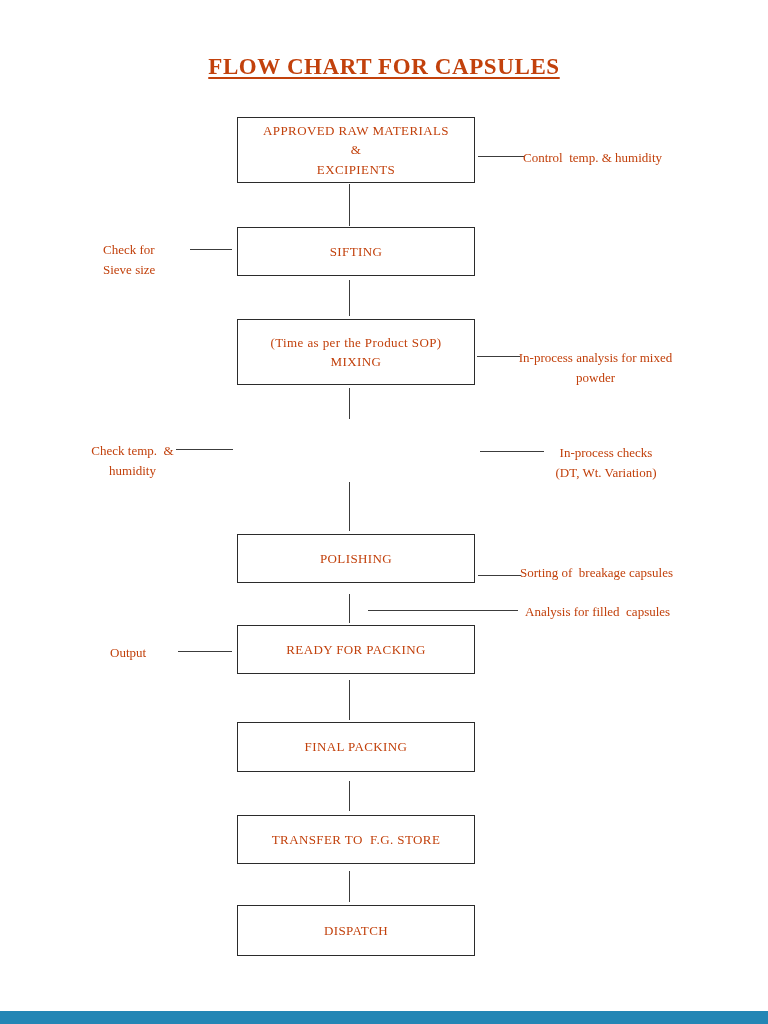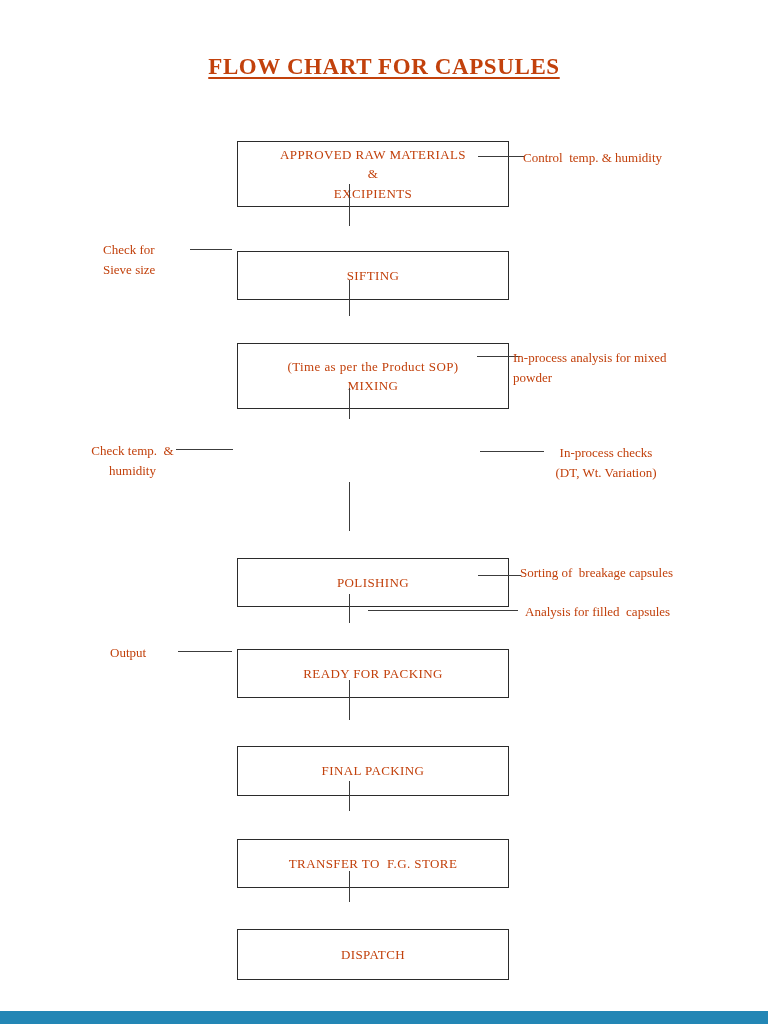--- a/index.html
+++ b/index.html
@@ -6,24 +6,24 @@
   .page{
     position:relative;width:768px;height:1024px;background:#ffffff;
     font-family:"Liberation Serif","DejaVu Serif",serif;color:#c2410c;overflow:hidden;
   }
   .title{
     position:absolute;top:54px;left:0;right:0;text-align:center;
     font-size:23px;font-weight:bold;letter-spacing:0.6px;
     text-decoration:underline;text-decoration-thickness:2px;text-underline-offset:3px;
   }
   .box{
-    position:absolute;left:237px;width:272px;box-sizing:border-box;
+    position:absolute;left:237px;width:238px;box-sizing:border-box;
     border:1.4px solid #2b2b2b;background:#fff;
     display:flex;align-items:center;justify-content:center;text-align:center;
-    font-size:13px;letter-spacing:0.4px;line-height:1.5;margin-top:24px;
+    font-size:13px;letter-spacing:0.4px;line-height:1.5;
   }
   .box .box-label{white-space:pre-wrap;}
   .b1{top:117px;height:66px}
   .b2{top:227px;height:49px}
   .b3{top:319px;height:66px}
   .b4{top:427px;height:50px}
   .b5{top:534px;height:49px}
   .b6{top:625px;height:49px}
   .b7{top:722px;height:50px}
   .b8{top:815px;height:49px}
@@ -45,21 +45,21 @@
   .h3{top:356px;left:477px;width:43px}
   .h4{top:449px;left:176px;width:57px}
   .h5{top:451px;left:480px;width:64px}
   .h6{top:575px;left:478px;width:43px}
   .h7{top:610px;left:368px;width:150px}
   .h8{top:651px;left:178px;width:54px}
 
   .ann{position:absolute;font-size:13px;line-height:1.5;white-space:pre-wrap;}
   .a1{top:148px;left:523px}
   .a2{top:240px;left:103px}
-  .a3{top:348px;left:513px;width:165px;text-align:left}
+  .a3{top:348px;left:513px;width:165px;text-align:center}
   .a4{top:441px;left:85px;width:95px;text-align:center}
   .a5{top:443px;left:546px;width:120px;text-align:center}
   .a6{top:563px;left:520px}
   .a7{top:602px;left:525px}
   .a8{top:643px;left:110px}
 
   .footer-bar{position:absolute;left:0;right:0;bottom:0;height:13px;}
 </style>
 </head>
 <body>

